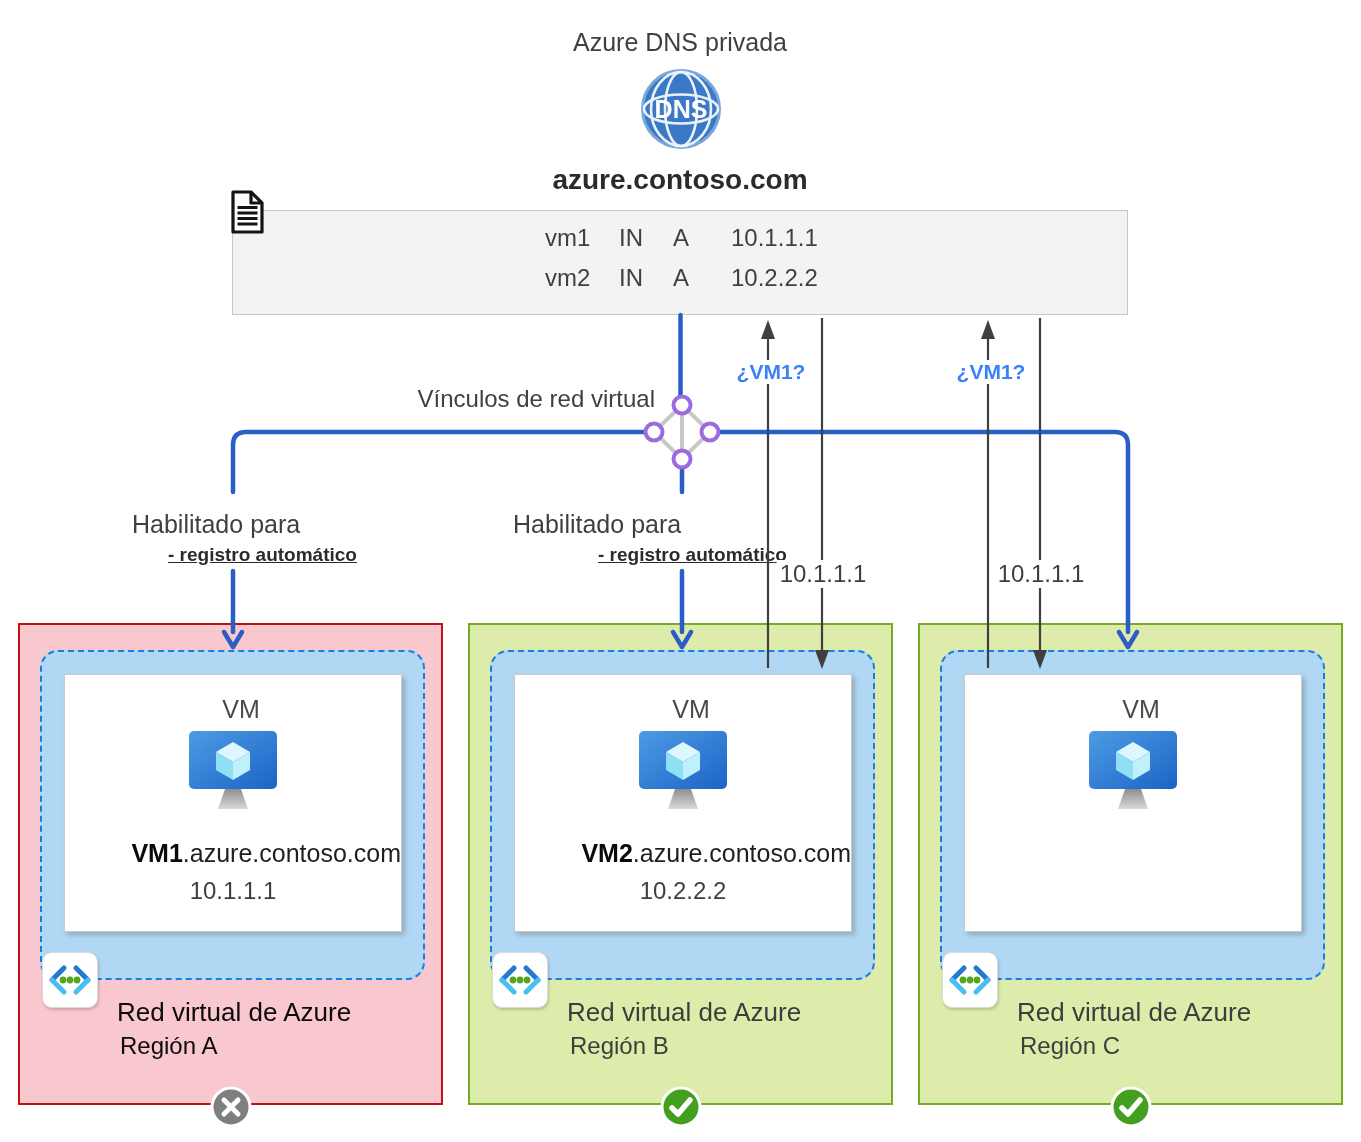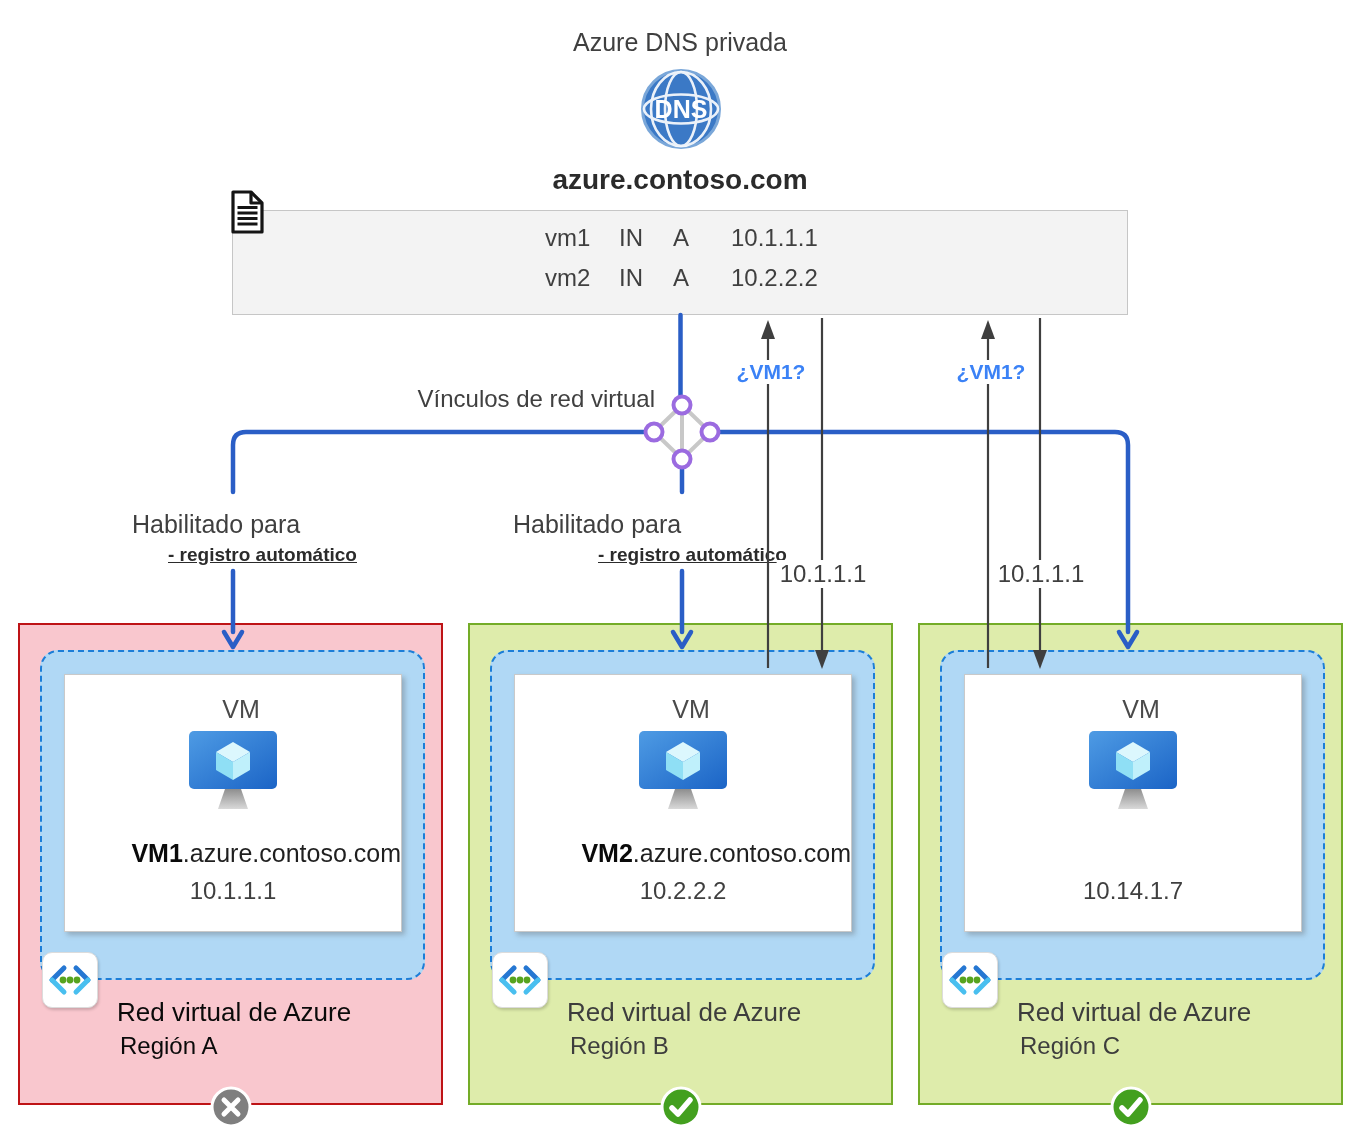--- a/index.html
+++ b/index.html
@@ -219,21 +219,20 @@
       <div class="abs vm-label">VM</div>
       <div class="abs vm-icon">
         <svg width="88" height="84" viewBox="0 0 88 84">
           <rect x="0" y="0" width="88" height="58" rx="5" fill="url(#mgA)"></rect>
           <polygon points="44,11 61,21 44,31 27,21" fill="#DCF7FD"></polygon>
           <polygon points="27,21 44,31 44,49 27,39" fill="#8FDFF5"></polygon>
           <polygon points="61,21 44,31 44,49 61,39" fill="#BFF0FB"></polygon>
           <polygon points="36,58 52,58 59,78 29,78" fill="url(#sgA)"></polygon>
         </svg>
       </div>
-      <div class="abs vm-ip">10.14.1.7</div>
     </div>
     <div class="vnet-badge">
       <svg width="54" height="54" viewBox="0 0 54 54">
         <path d="M21 15 L9 27" stroke="#2577D2" stroke-width="5" stroke-linecap="round" fill="none"></path>
         <path d="M9 27 L21 39" stroke="#49BFEF" stroke-width="5" stroke-linecap="round" fill="none"></path>
         <path d="M33 15 L45 27" stroke="#2577D2" stroke-width="5" stroke-linecap="round" fill="none"></path>
         <path d="M45 27 L33 39" stroke="#49BFEF" stroke-width="5" stroke-linecap="round" fill="none"></path>
         <circle cx="20" cy="27" r="3.4" fill="#57A41F"></circle>
           <circle cx="27" cy="27" r="3.4" fill="#57A41F"></circle>
           <circle cx="34" cy="27" r="3.4" fill="#57A41F"></circle>

